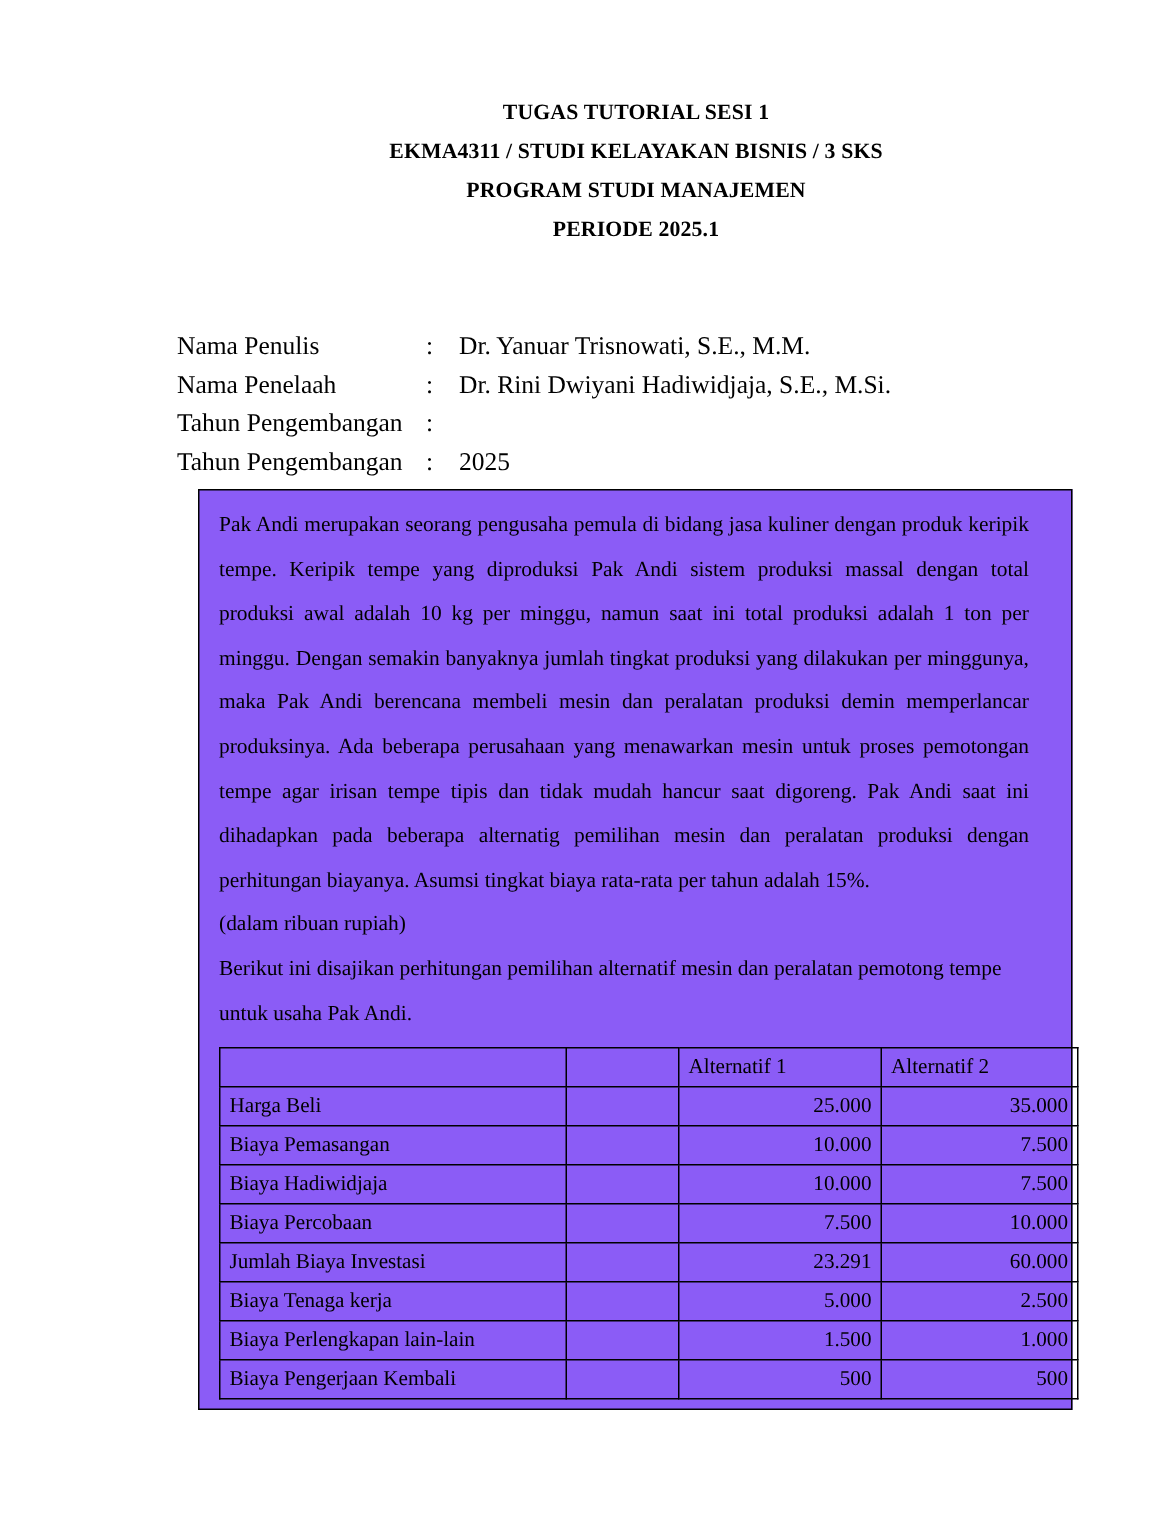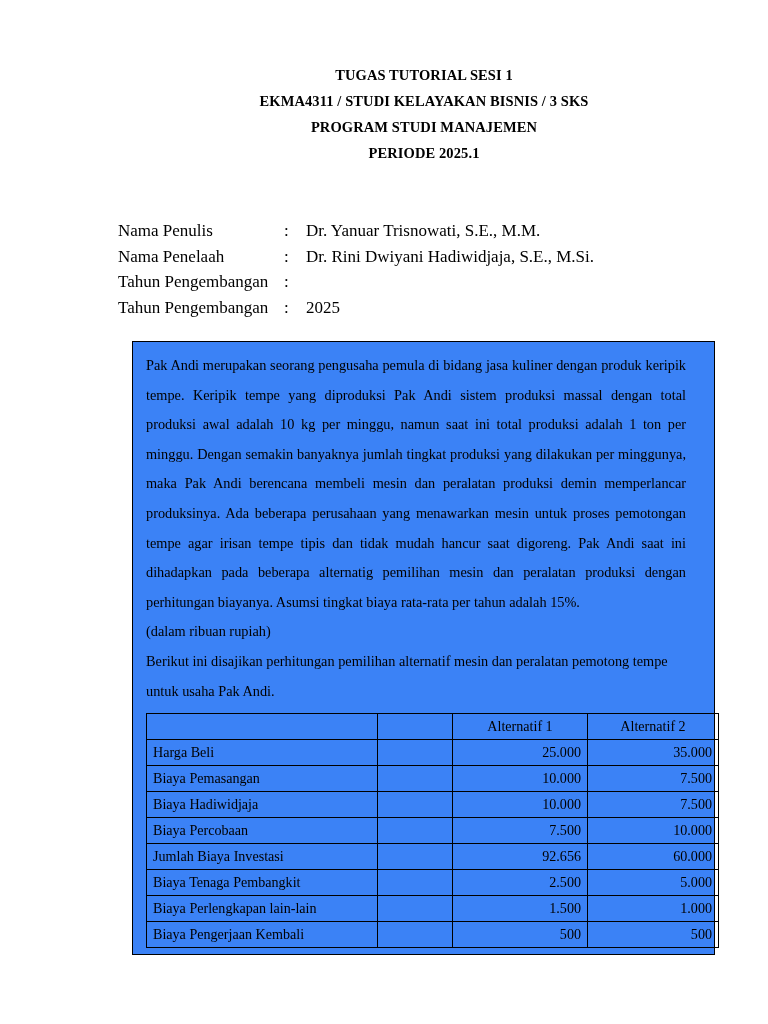--- a/index.html
+++ b/index.html
@@ -60,25 +60,25 @@
   }
   .meta-value {
     flex: 1 1 auto;
     white-space: nowrap;
   }
 
   
   .content-box {
     position: absolute;
     left: 92px;
-    top: 341px;
+    top: 326px;
     width: 583px;
     border: 1.3px solid #000000;
     padding: 9px 24px 6px 8px;
-    background: #3b82f6;
+    background: #8b5cf6;
   }
   .para {
     font-size: 14.3px;
     line-height: 29.6px;
     margin: 0;
     padding: 0 4px 0 5px;
   }
   .para-justify {
     text-align: justify;
     text-justify: inter-word;
@@ -105,21 +105,21 @@
     font-weight: normal;
     line-height: 18px;
     height: 26px;
     padding: 3px 6px 4px 6px;
     vertical-align: middle;
   }
   .col-label   { width: 231px; text-align: left; }
   .col-blank   { width: 75px; }
   .col-alt1    { width: 135px; text-align: right; }
   .col-alt2    { width: 131px; text-align: right; }
-  .th-alt      { text-align: center; }
+  .th-alt      { text-align: left; }
   .cell-num    { text-align: right; padding-right: 8px; }
   .cell-label  { text-align: left; padding-left: 7px; }
 </style>
 </head>
 <body>
 
 <div class="page">
 
   <div class="title-block">
     <div class="title-line">TUGAS TUTORIAL SESI 1</div>
@@ -195,28 +195,28 @@
         </tr>
         <tr>
           <td class="cell-label">Biaya Percobaan</td>
           <td></td>
           <td class="cell-num">7.500</td>
           <td class="cell-num">10.000</td>
         </tr>
         <tr>
           <td class="cell-label">Jumlah Biaya Investasi</td>
           <td></td>
-          <td class="cell-num">92.656</td>
+          <td class="cell-num">23.291</td>
           <td class="cell-num">60.000</td>
         </tr>
         <tr>
-          <td class="cell-label">Biaya Tenaga Pembangkit</td>
-          <td></td>
+          <td class="cell-label">Biaya Tenaga kerja</td>
+          <td></td>
+          <td class="cell-num">5.000</td>
           <td class="cell-num">2.500</td>
-          <td class="cell-num">5.000</td>
         </tr>
         <tr>
           <td class="cell-label">Biaya Perlengkapan lain-lain</td>
           <td></td>
           <td class="cell-num">1.500</td>
           <td class="cell-num">1.000</td>
         </tr>
         <tr>
           <td class="cell-label">Biaya Pengerjaan Kembali</td>
           <td></td>

